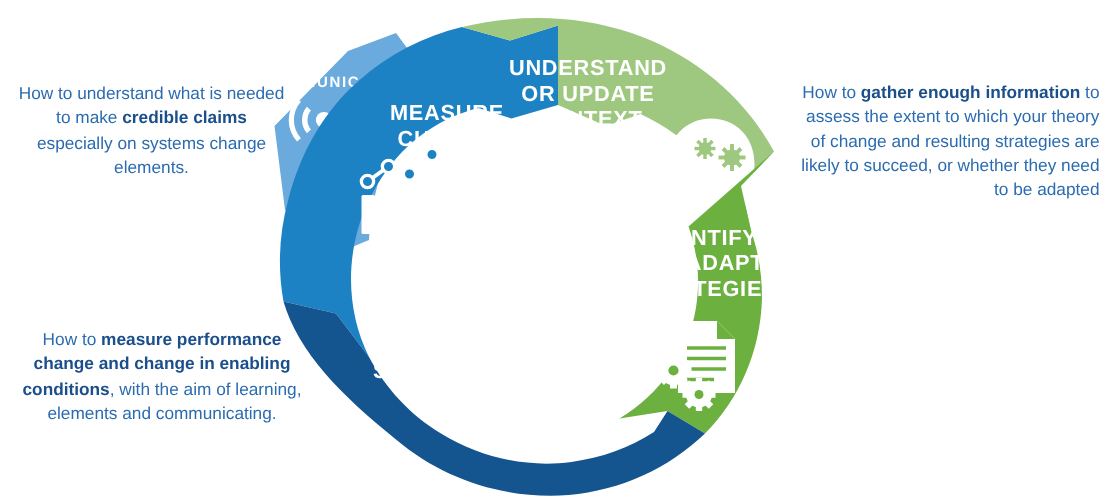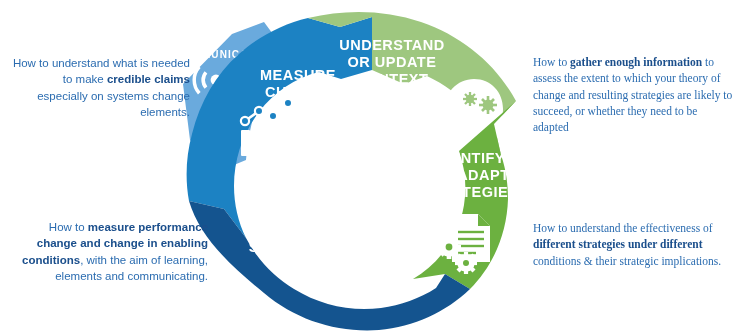--- a/index.html
+++ b/index.html
@@ -24,22 +24,22 @@
   .seg-label.small { font-size:10px; letter-spacing:1.1px; }
 
   .callout {
     position:absolute;
     color:#2b6cb0;
     font-family:"Liberation Sans", sans-serif;
     font-size:11.5px;
     line-height:1.42;
   }
   .callout b { color:#1b4f8c; font-weight:bold; }
-  .callout.right { text-align:left;font-family:Liberation Serif, serif; }
-  .callout.left  { text-align:right; }
+  .callout.right { text-align:right; }
+  .callout.left  { text-align:center; }
 
   #callout-tl { left:12px;  top:55px;  width:178px; }
   #callout-bl { left:8px;   top:219px; width:200px; }
   #callout-tr { left:533px; top:54px;  width:200px; }
   #callout-br { left:533px; top:220px; width:198px; }
 </style>
 </head>
 <body>
 
 <div id="stage">
@@ -250,17 +250,14 @@
   </div>
 
   <div class="callout left" id="callout-bl">
     <span><span>How to </span><b>measure performance change and change in enabling conditions</b><span>, with the aim of learning, elements and communicating.</span></span>
   </div>
 
   <div class="callout right" id="callout-tr">
     <span><span>How to </span><b>gather enough information</b><span> to assess the extent to which your theory of change and resulting strategies are likely to succeed, or whether they need to be adapted</span></span>
   </div>
 
-  <div class="callout right" id="callout-br">
-    <span><span>How to understand the effectiveness of </span><b>different strategies under different</b><span> conditions &amp; their strategic implications.</span></span>
-  </div>
 
 </div>
 
 </body></html>

